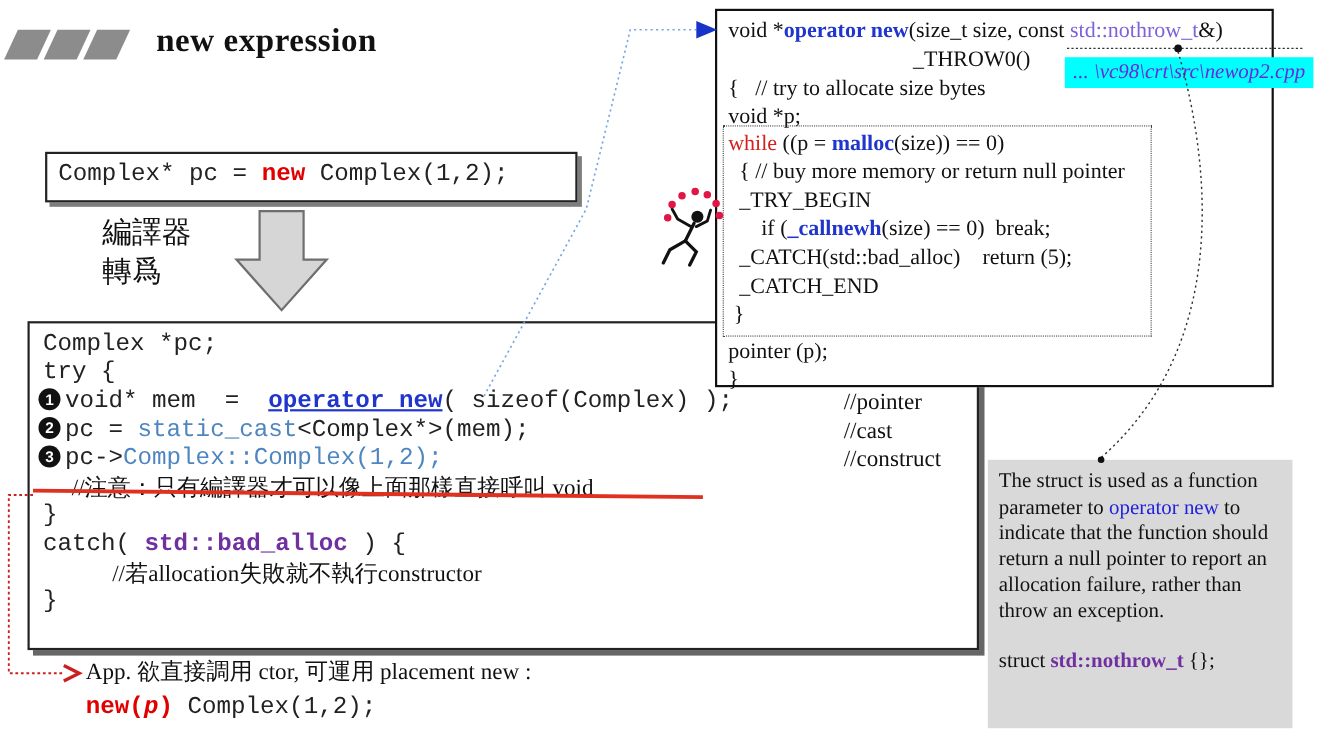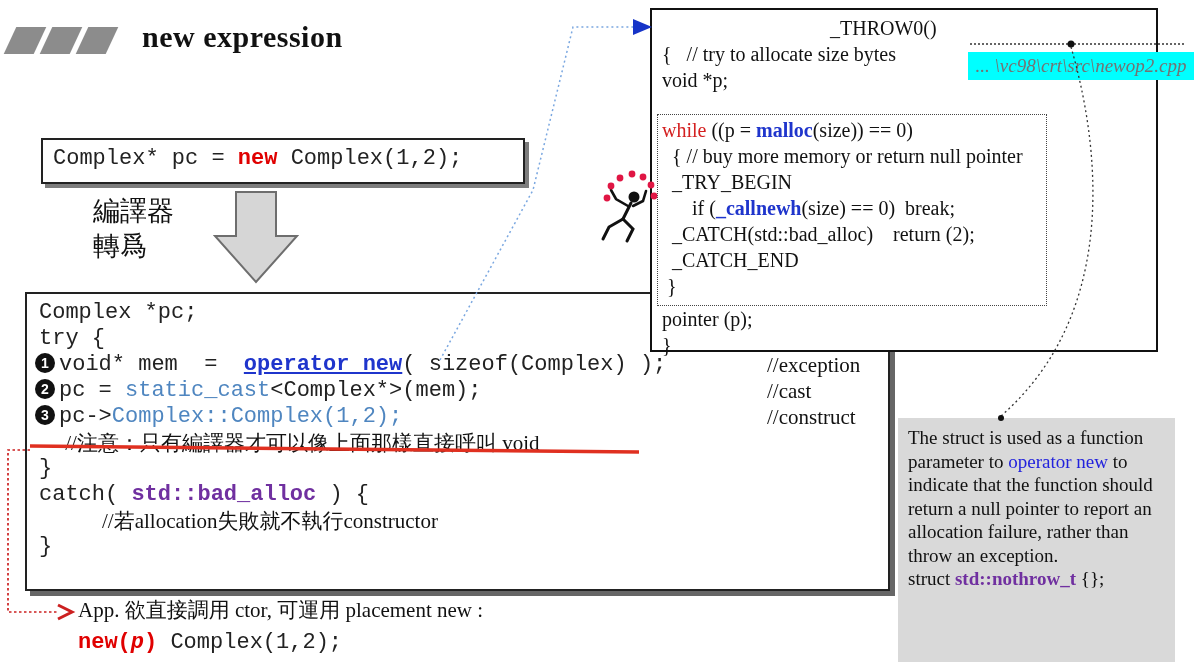--- a/index.html
+++ b/index.html
@@ -43,27 +43,27 @@
   
   #opbox{left:650px;top:8px;width:504px;height:340px;border:2px solid #111;background:#fff;z-index:3;}
   .opline{white-space:pre;font-size:20px;line-height:26px;color:#111;}
   #ophead{position:absolute;left:10px;top:5px;}
   #throwline{padding-left:168px;}
   #whilebox{position:absolute;left:5px;top:104px;width:384px;height:188px;border:1px dotted #444;padding:2px 0 0 4px;}
   #optail{position:absolute;left:10px;top:296px;}
 
   
   #cyanlabel{left:968px;top:52px;width:226px;height:28px;background:#00ffff;z-index:4;
-             font-style:italic;font-size:19px;line-height:28px;text-align:center;color:#737373;}
+             font-style:italic;font-size:19px;line-height:28px;text-align:center;color:#6d28d9;}
 
   
   #notebox{left:898px;top:418px;width:277px;height:244px;background:#d9d9d9;z-index:2;
            padding:8px 0 0 10px;box-sizing:border-box;font-size:19px;line-height:23.5px;color:#111;}
   #notebox .para{width:258px;}
-  #structline{}
+  #structline{margin-top:22px;}
 
   
   #appline{left:78px;top:596px;font-size:21px;color:#111;}
   #pnewline{left:78px;top:630px;font-size:22px;color:#222;white-space:pre;}
   .red-b{color:#e00000;font-weight:bold;}
   .red-bi{color:#e00000;font-weight:bold;font-style:italic;}
 
   
   #overlay{left:0;top:0;z-index:9;pointer-events:none;}
   #figure{left:0;top:0;z-index:10;pointer-events:none;}
@@ -81,42 +81,43 @@
   <div id="srcbox" class="abs mono pre"><span>Complex* pc = </span><span class="kw-red">new</span><span> Complex(1,2);</span></div>
 
   <div id="complabel" class="abs">
     <div>編譯器</div>
     <div>轉爲</div>
   </div>
 
   <div id="bigbox" class="abs">
     <div class="crow"><span><span>Complex *pc;</span></span></div>
     <div class="crow"><span><span>try {</span></span></div>
-    <div class="crow"><span class="badge">1</span><span><span>void* mem  =  </span><span class="op-blue-u">operator new</span><span>( sizeof(Complex) );</span></span><span class="cmt">//exception</span></div>
+    <div class="crow"><span class="badge">1</span><span><span>void* mem  =  </span><span class="op-blue-u">operator new</span><span>( sizeof(Complex) );</span></span><span class="cmt">//pointer</span></div>
     <div class="crow"><span class="badge">2</span><span><span>pc = </span><span class="steel">static_cast</span><span>&lt;Complex*&gt;(mem);</span></span><span class="cmt">//cast</span></div>
     <div class="crow"><span class="badge">3</span><span><span>pc-&gt;</span><span class="steel">Complex::Complex(1,2);</span></span><span class="cmt">//construct</span></div>
     <div class="crow"><span><span class="zh">     //注意：只有編譯器才可以像上面那樣直接呼叫 void</span></span></div>
     <div class="crow"><span><span>}</span></span></div>
     <div class="crow"><span><span>catch( </span><span class="purple">std::bad_alloc</span><span> ) {</span></span></div>
     <div class="crow"><span><span class="zh">            //若allocation失敗就不執行constructor</span></span></div>
     <div class="crow"><span><span>}</span></span></div>
   </div>
 
   <div id="opbox" class="abs">
     <div id="ophead">
+      <div class="opline"><span><span>void *</span><span class="op-blue">operator new</span><span>(size_t size, const </span><span class="violet">std::nothrow_t</span><span>&amp;)</span></span></div>
       <div class="opline" id="throwline"><span><span>_THROW0()</span></span></div>
       <div class="opline"><span><span>{   // try to allocate size bytes</span></span></div>
       <div class="opline"><span><span>void *p;</span></span></div>
     </div>
     <div id="whilebox">
       <div class="opline"><span><span class="while-red">while</span><span> ((p = </span><span class="op-blue">malloc</span><span>(size)) == 0)</span></span></div>
       <div class="opline"><span><span>  { // buy more memory or return null pointer</span></span></div>
       <div class="opline"><span><span>  _TRY_BEGIN</span></span></div>
       <div class="opline"><span><span>      if (</span><span class="op-blue">_callnewh</span><span>(size) == 0)  break;</span></span></div>
-      <div class="opline"><span><span>  _CATCH(std::bad_alloc)    return (2);</span></span></div>
+      <div class="opline"><span><span>  _CATCH(std::bad_alloc)    return (5);</span></span></div>
       <div class="opline"><span><span>  _CATCH_END</span></span></div>
       <div class="opline"><span><span> }</span></span></div>
     </div>
     <div id="optail">
       <div class="opline"><span><span>pointer (p);</span></span></div>
       <div class="opline"><span><span>}</span></span></div>
     </div>
   </div>
 
   <div id="cyanlabel" class="abs">... \vc98\crt\src\newop2.cpp</div>

